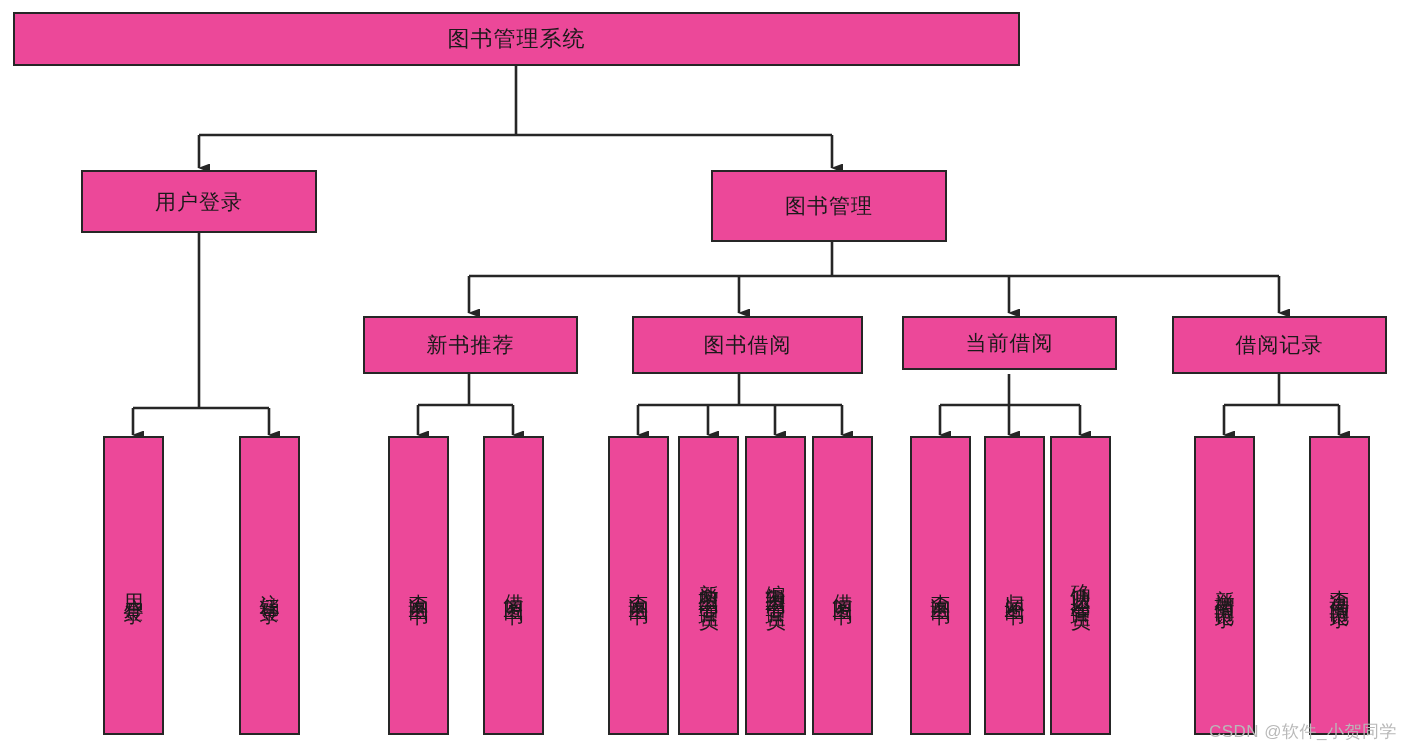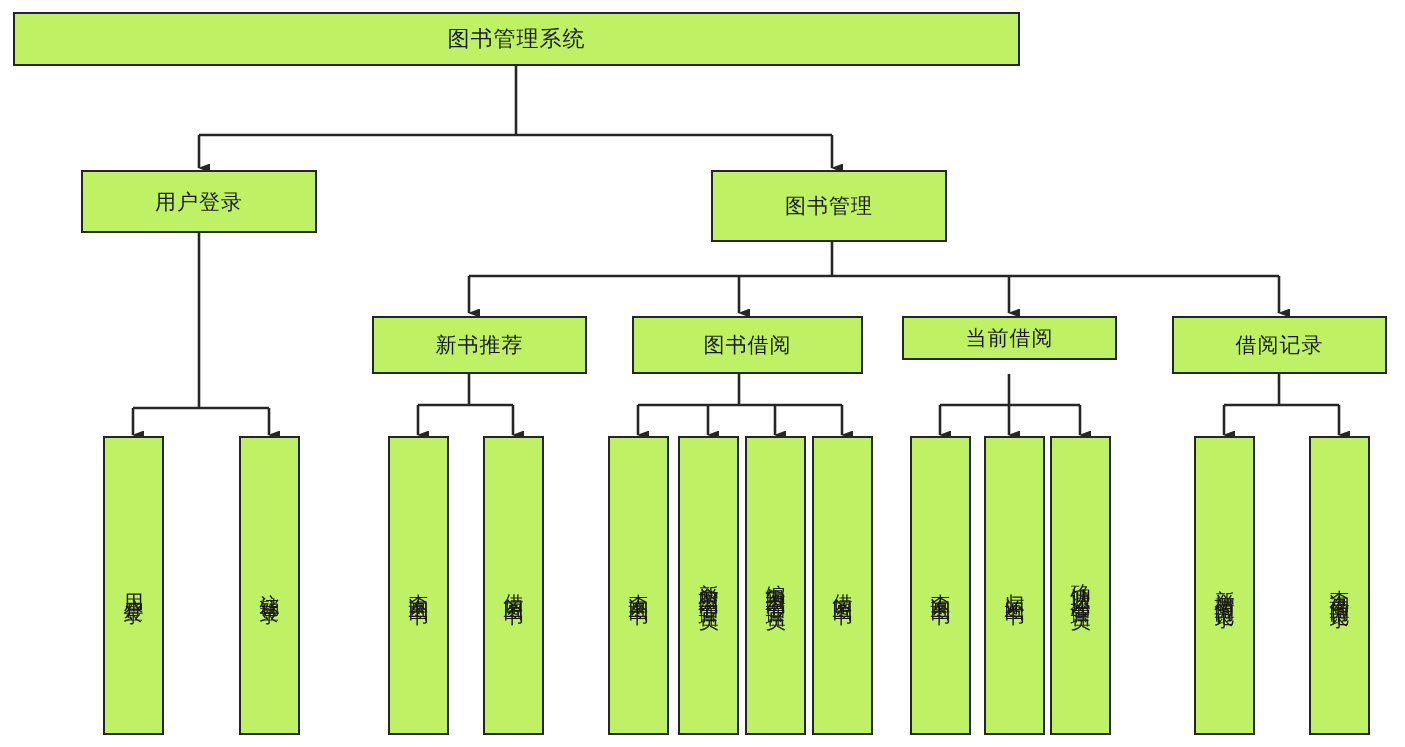--- a/index.html
+++ b/index.html
@@ -13,21 +13,21 @@
   }
   #diagram{
     position:absolute;
     left:0;top:0;
     width:1405px;height:747px;
   }
   .node{
     position:absolute;
     box-sizing:border-box;
     border:2px solid #262626;
-    background:#bef264;
+    background:#ec4899;
     display:flex;
     align-items:center;
     justify-content:center;
     color:#1a1a1a;
   }
   .node.horiz{
     font-size:21px;
     letter-spacing:1px;
     line-height:1.2;
   }
@@ -118,23 +118,23 @@
       <path d="M1224,405 L1224,435" marker-end="url(#arrow)"></path>
       <path d="M1339,405 L1339,435" marker-end="url(#arrow)"></path>
     </g>
   </svg>
 
   <div class="node horiz root" style="left:13px;top:12px;width:1007px;height:54px;">图书管理系统</div>
 
   <div class="node horiz" style="left:81px;top:170px;width:236px;height:63px;">用户登录</div>
   <div class="node horiz" style="left:711px;top:170px;width:236px;height:72px;">图书管理</div>
 
-  <div class="node horiz" style="left:372px;top:316px;width:215px;height:58px;">新书推荐</div>
+  <div class="node horiz" style="left:363px;top:316px;width:215px;height:58px;">新书推荐</div>
   <div class="node horiz" style="left:632px;top:316px;width:231px;height:58px;">图书借阅</div>
-  <div class="node horiz" style="left:902px;top:316px;width:215px;height:44px;">当前借阅</div>
+  <div class="node horiz" style="left:902px;top:316px;width:215px;height:54px;">当前借阅</div>
   <div class="node horiz" style="left:1172px;top:316px;width:215px;height:58px;">借阅记录</div>
 
   <div class="node vert" style="left:103px;top:436px;width:61px;height:299px;">
       <span>用户登录</span>
     </div>
   <div class="node vert" style="left:239px;top:436px;width:61px;height:299px;">
       <span>注销登录</span>
     </div>
 
   <div class="node vert" style="left:388px;top:436px;width:61px;height:299px;">
@@ -167,13 +167,14 @@
       <span>确认归还（管理员）</span>
     </div>
 
   <div class="node vert" style="left:1194px;top:436px;width:61px;height:299px;">
       <span>新增借阅记录</span>
     </div>
   <div class="node vert" style="left:1309px;top:436px;width:61px;height:299px;">
       <span>查询借阅记录</span>
     </div>
 
+  <div id="watermark">CSDN @软件_小贺同学</div>
 </div>
 
 </body></html>

